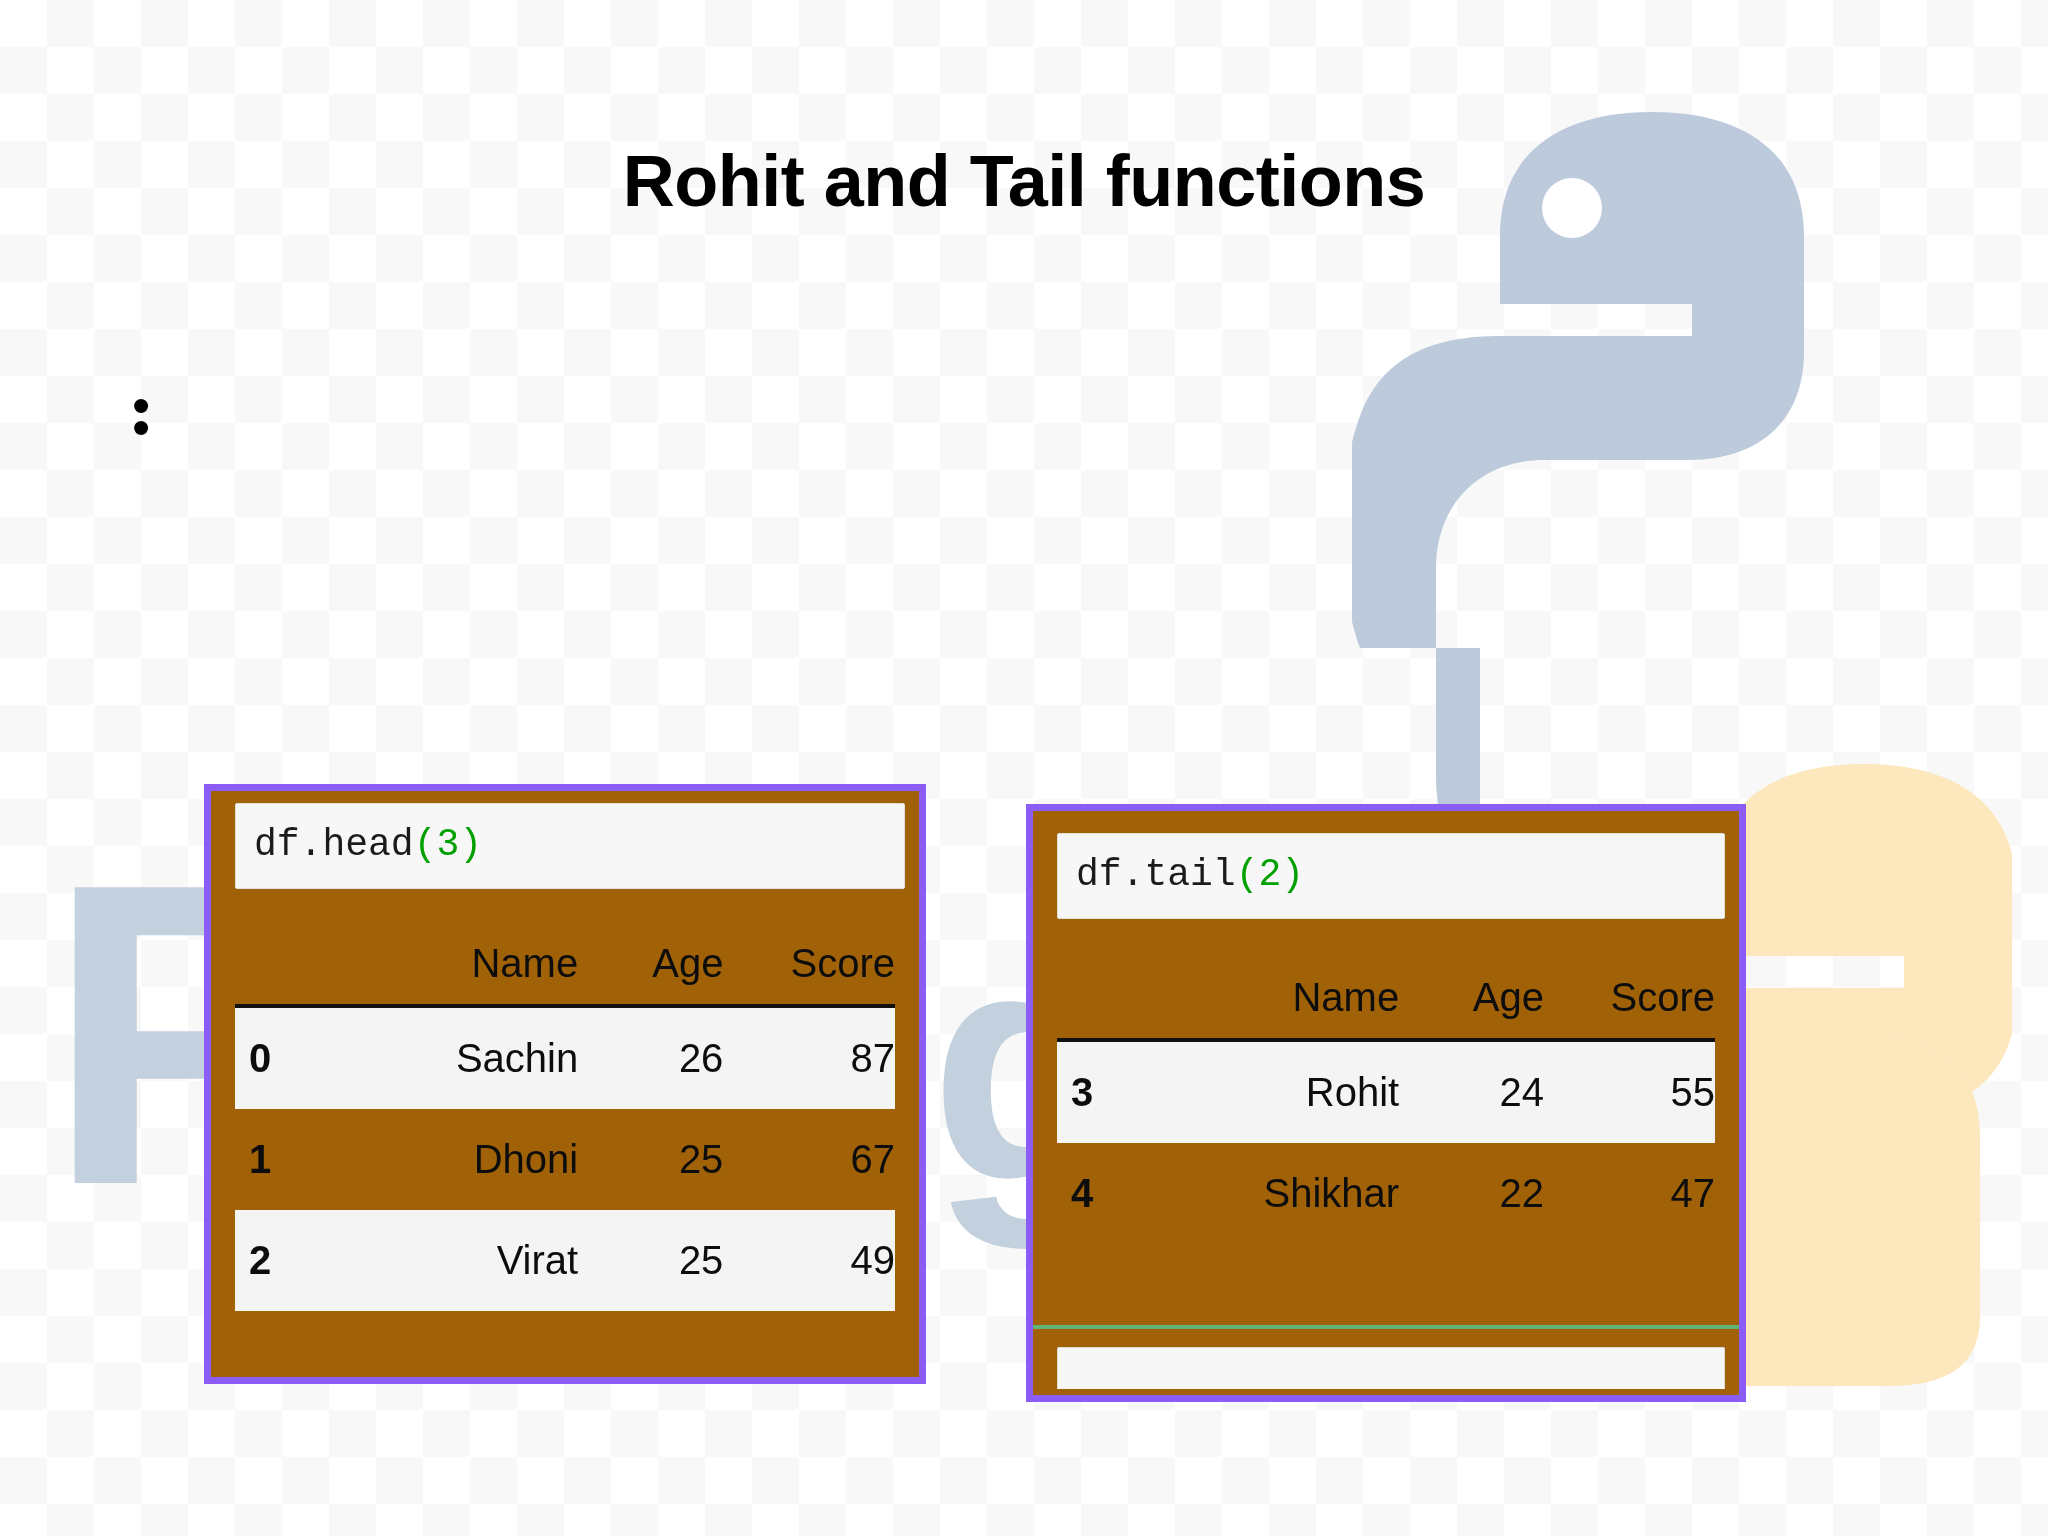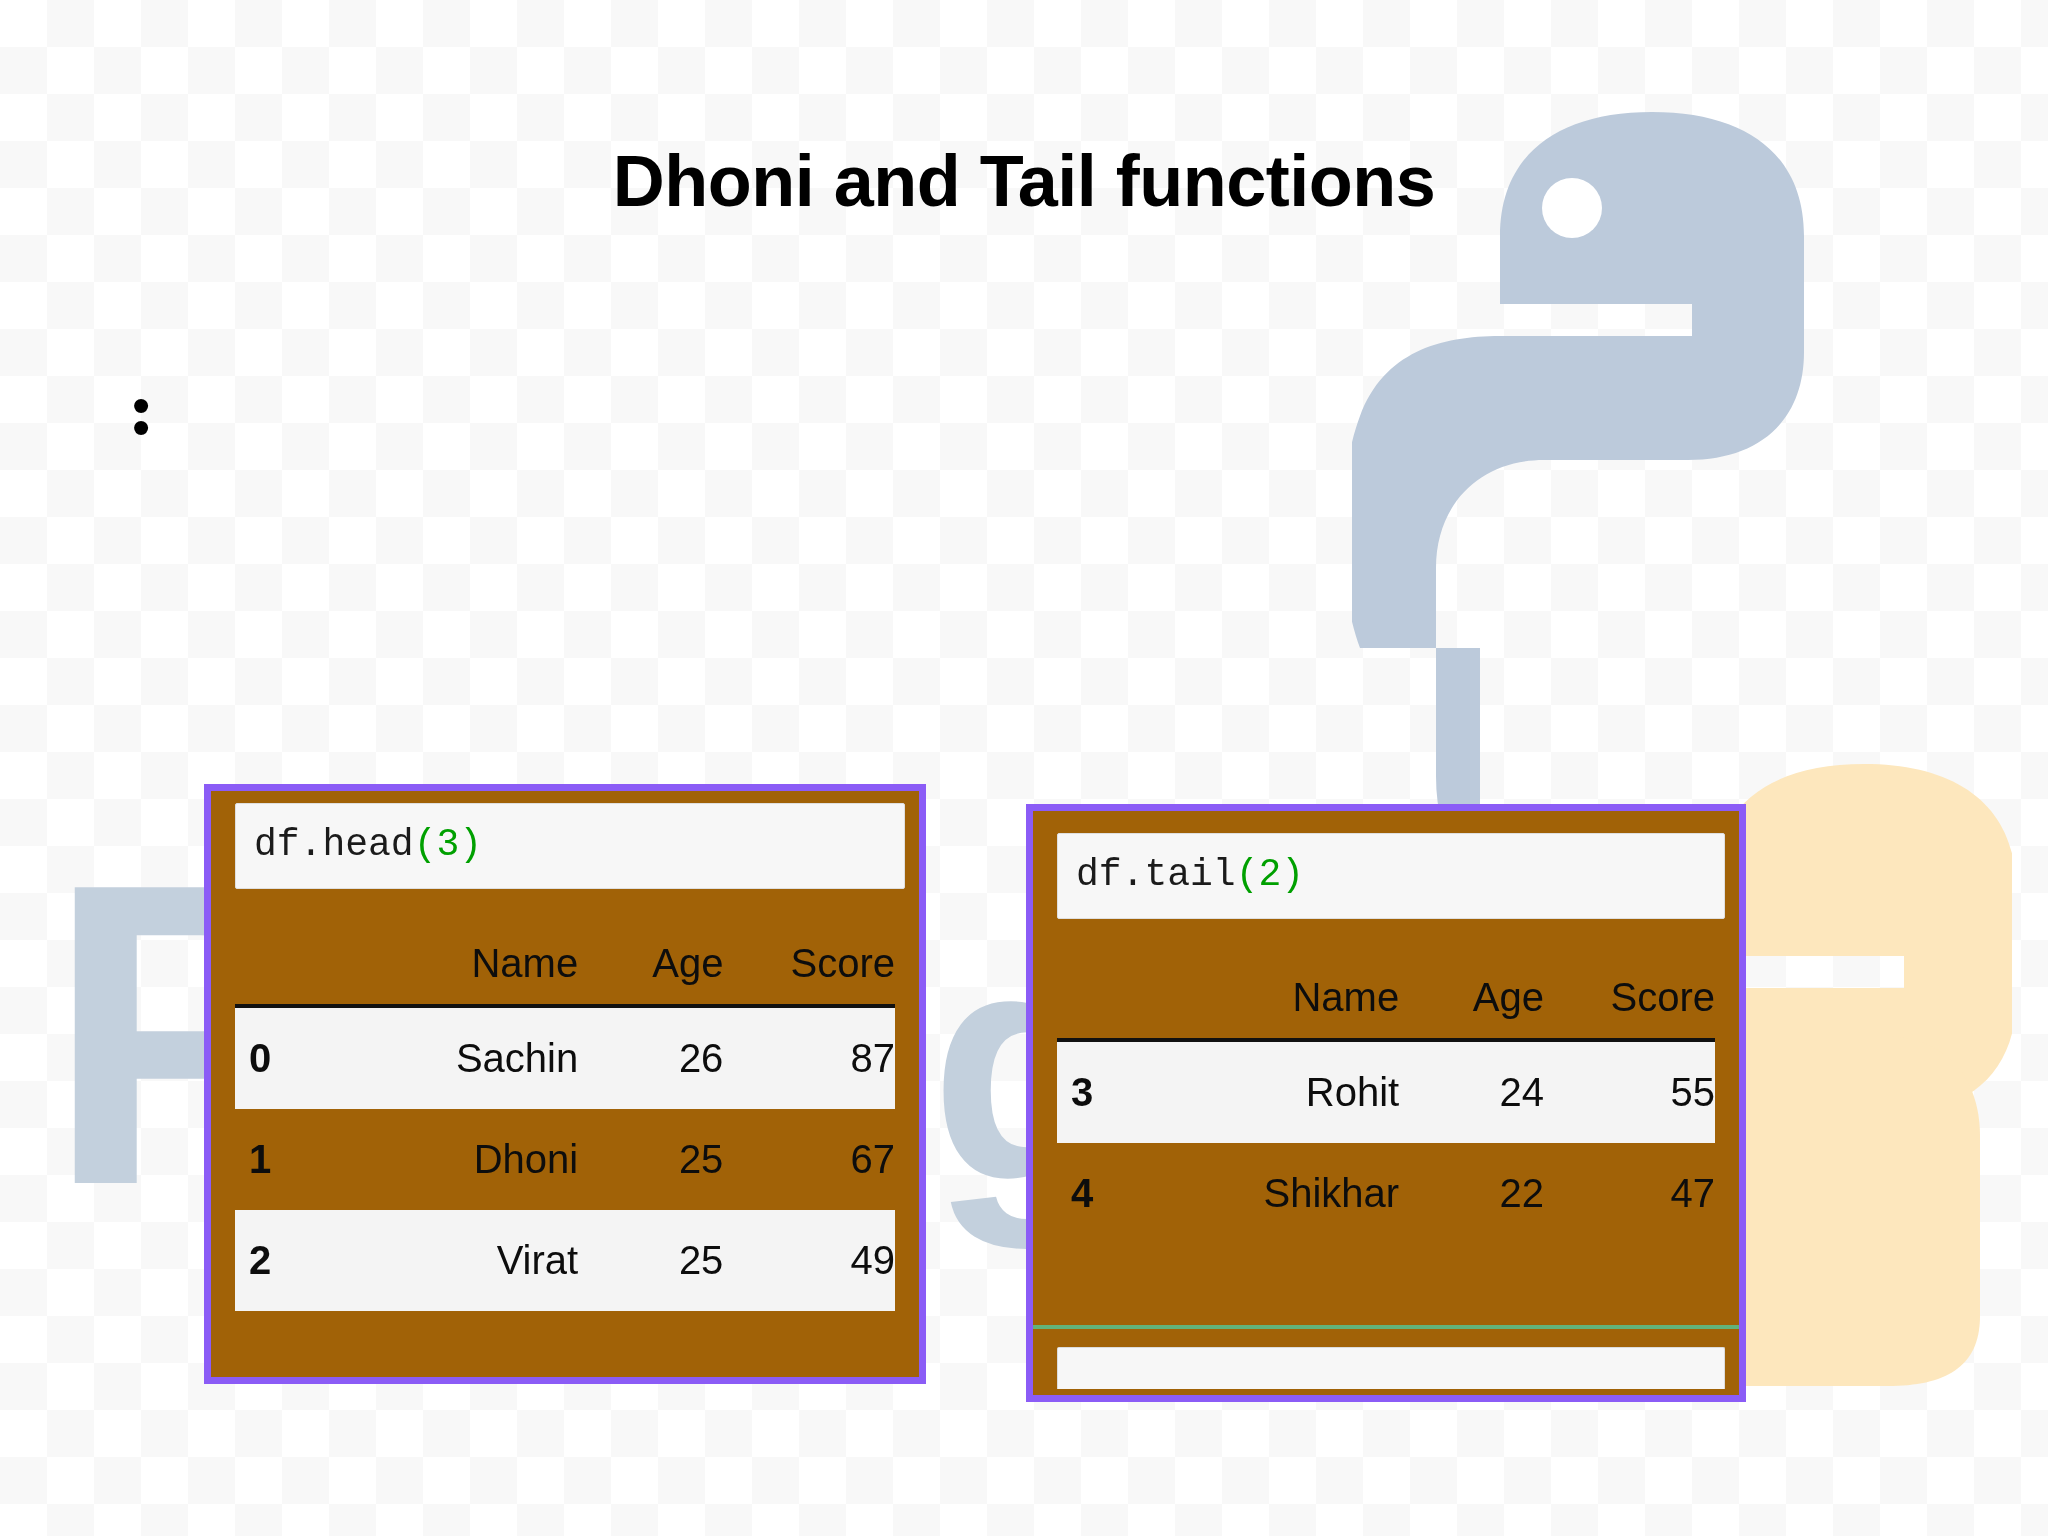--- a/index.html
+++ b/index.html
@@ -285,21 +285,21 @@
         C 296 470 314 490 314 520
         L 314 610
         C 314 636 296 645 268 645
         L 196 645
         C 172 645 158 632 158 608
         L 158 522
         C 158 492 170 470 194 470 Z"></path>
     </svg>
   </div>
 
-  <div id="page-title">Dhoni and Tail functions</div>
+  <div id="page-title">Rohit and Tail functions</div>
 
   <ul id="bullet-list">
     <li class="bullet-item">
       <span class="bullet-dot">•</span>
     </li>
     <li class="bullet-item">
       <span class="bullet-dot">•</span>
     </li>
   </ul>
 

